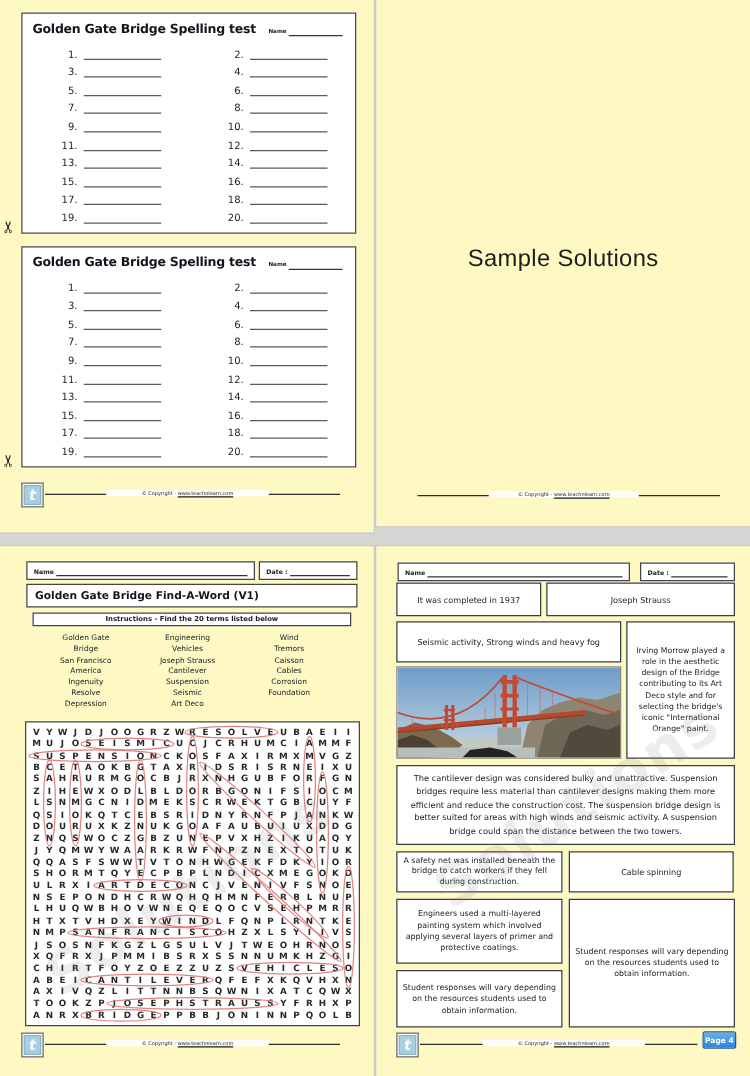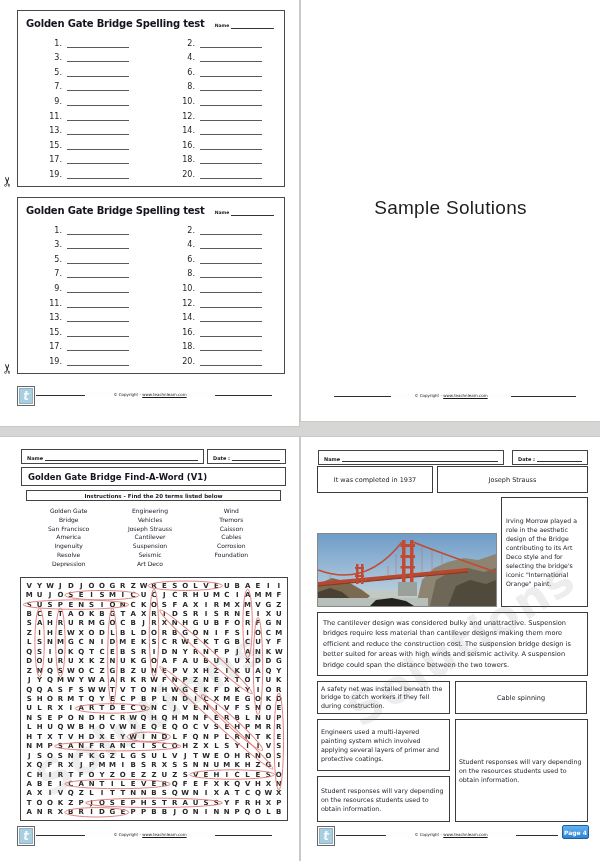--- a/index.html
+++ b/index.html
@@ -1,18 +1,18 @@
 <!DOCTYPE html>
 <html><head>
 <meta charset="utf-8">
 <style>
   *{box-sizing:border-box;margin:0;padding:0}
   html,body{width:600px;height:861px}
   body{background:#d6d6d4;font-family:"DejaVu Sans",sans-serif;position:relative;overflow:hidden;color:#1a1a1a}
-  .page{position:absolute;background:#ffffff;box-shadow:0 0 0 1px #c9c9c7}
+  .page{position:absolute;background:#fef9c3;box-shadow:0 0 0 1px #c9c9c7}
   #p1{left:0;top:0;width:299px;height:426px}
   #p2{left:301px;top:0;width:299px;height:421px}
   #p3{left:0;top:437px;width:299px;height:424px}
   #p4{left:301px;top:437px;width:299px;height:424px}
 
   
   .test-box{position:absolute;left:17px;width:268px;height:177px;border:1px solid #4a4a4a;background:#fff}
   #test-a{top:10px}#test-b{top:197px}
   .test-head{display:flex;align-items:flex-end;padding:7px 10px 0 8px}
   .test-title{font-size:10px;font-weight:bold;color:#14141f;white-space:nowrap;letter-spacing:-0.2px}
@@ -43,21 +43,21 @@
   .p3-title{position:absolute;left:21px;top:30px;width:265px;height:19px;border:1px solid #444;font-size:8.5px;font-weight:bold;display:flex;align-items:center;padding-left:6px;color:#14141f;background:#fff}
   .p3-instr{position:absolute;left:26px;top:53px;width:255px;height:11px;border:1px solid #444;font-size:5.5px;font-weight:bold;display:flex;align-items:center;justify-content:center;color:#1a1a28;background:#fff}
   .p3-words{position:absolute;left:28px;top:70px;width:244px;display:flex}
   .wcol{flex:1;text-align:center;font-size:6px;line-height:8.8px;color:#1a1a28;font-weight:500}
   .grid-box{position:absolute;left:20px;top:140px;width:268px;height:244px;border:1px solid #444;background:#fff}
   .ws-grid{position:absolute;inset:3px;display:grid;grid-template-columns:repeat(25,1fr);grid-auto-rows:1fr}
   .ws-cell{display:flex;align-items:center;justify-content:center;font-size:7px;font-weight:600;color:#282828}
   .ws-svg{position:absolute;inset:0;pointer-events:none}
 
   
-  .abox{position:absolute;border:1px solid #3c3c3c;background:#fff;display:flex;align-items:center;justify-content:center;color:#1c1c28;padding:3px}
+  .abox{position:absolute;border:1px solid #3c3c3c;background:#fff;display:flex;align-items:center;justify-content:center;text-align:center;color:#1c1c28;padding:3px}
   .photo-frame{position:absolute;left:317px;top:96px;width:180px;height:74px;border:1px solid #888}
   .photo-frame svg{display:block}
 
   .wm{position:absolute;font-size:46px;font-weight:bold;color:rgba(125,125,125,0.14);transform:rotate(-33deg);letter-spacing:2px;white-space:nowrap;pointer-events:none}
 </style>
 </head>
 <body>
 
 <div class="page" id="p1">
 
@@ -1008,20 +1008,21 @@
     <span class="hdr-label">Name</span>
     <span class="hdr-line"></span>
   </div>
   <div class="hdr-box" style="left:211px;top:13px;width:76px">
     <span class="hdr-label">Date :</span>
     <span class="hdr-line"></span>
   </div>
 
   <div class="abox" style="left:16px;top:29px;width:116px;height:27px;font-size:6.5px">It was completed in 1937</div>
   <div class="abox" style="left:136px;top:29px;width:151px;height:27px;font-size:6.5px">Joseph Strauss</div>
+  <div class="abox" style="left:16px;top:60px;width:180px;height:33px;font-size:6.5px">Seismic activity, Strong winds and heavy fog</div>
   <div class="abox" style="left:200px;top:60px;width:87px;height:110px;font-size:6.2px;line-height:9px;padding:4px">Irving Morrow played a role in the aesthetic design of the Bridge contributing to its Art Deco style and for selecting the bridge's iconic "International Orange" paint.</div>
 
   <div class="photo-frame" style="left:16px;top:96px">
     <svg width="178" height="72" viewBox="0 0 178 72">
       <defs>
         <linearGradient id="sky" x1="0" y1="0" x2="0" y2="1">
           <stop offset="0" stop-color="#6f9dc8"></stop>
             <stop offset="1" stop-color="#c7d8e4"></stop>
         </linearGradient>
       </defs>

